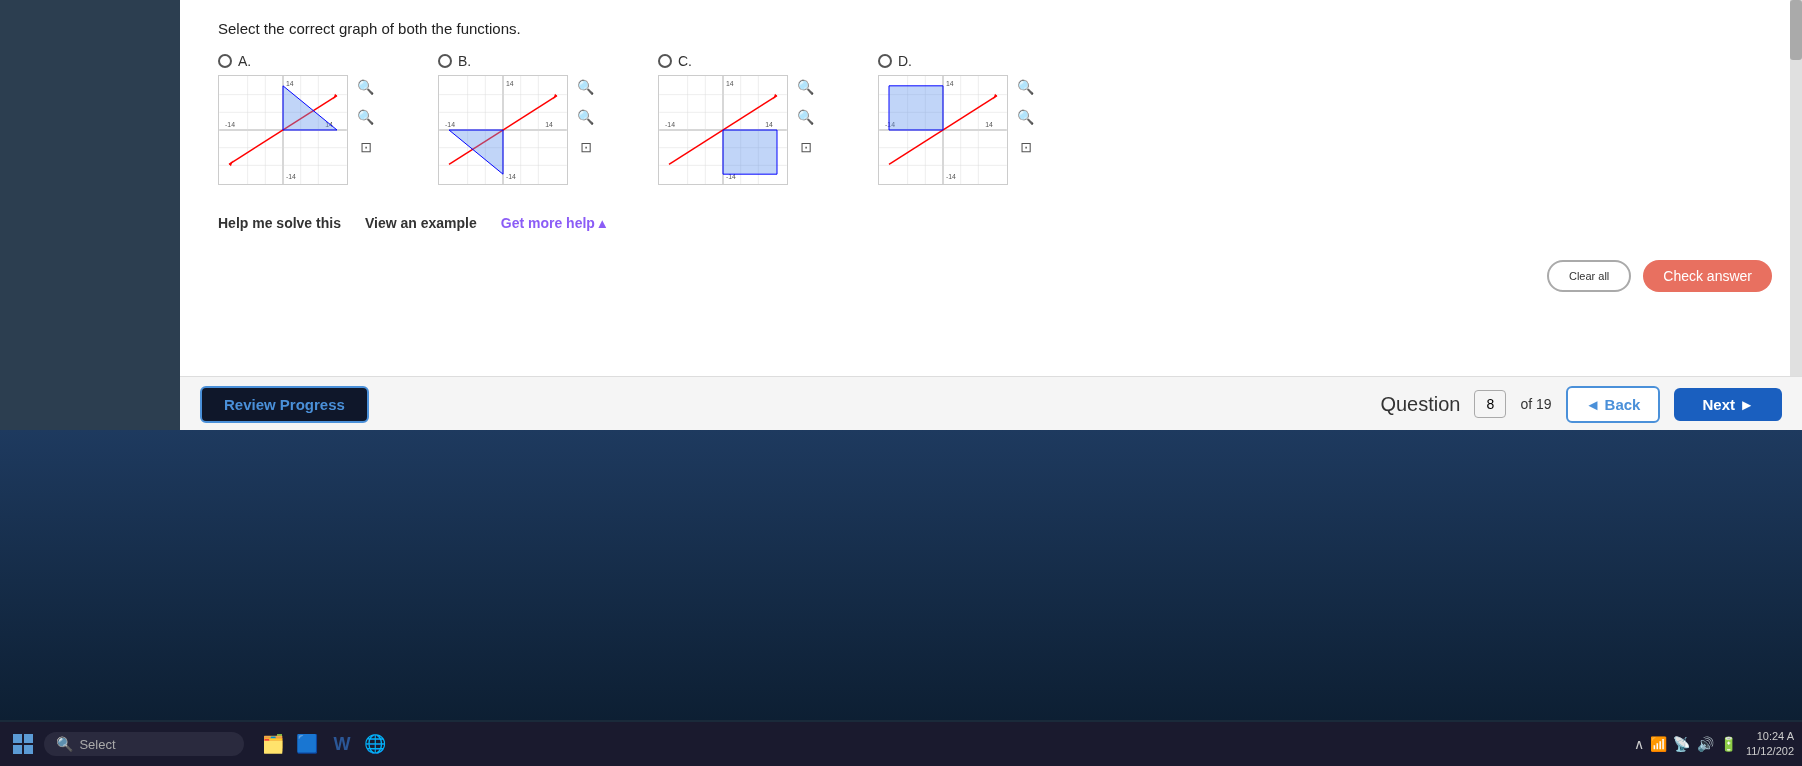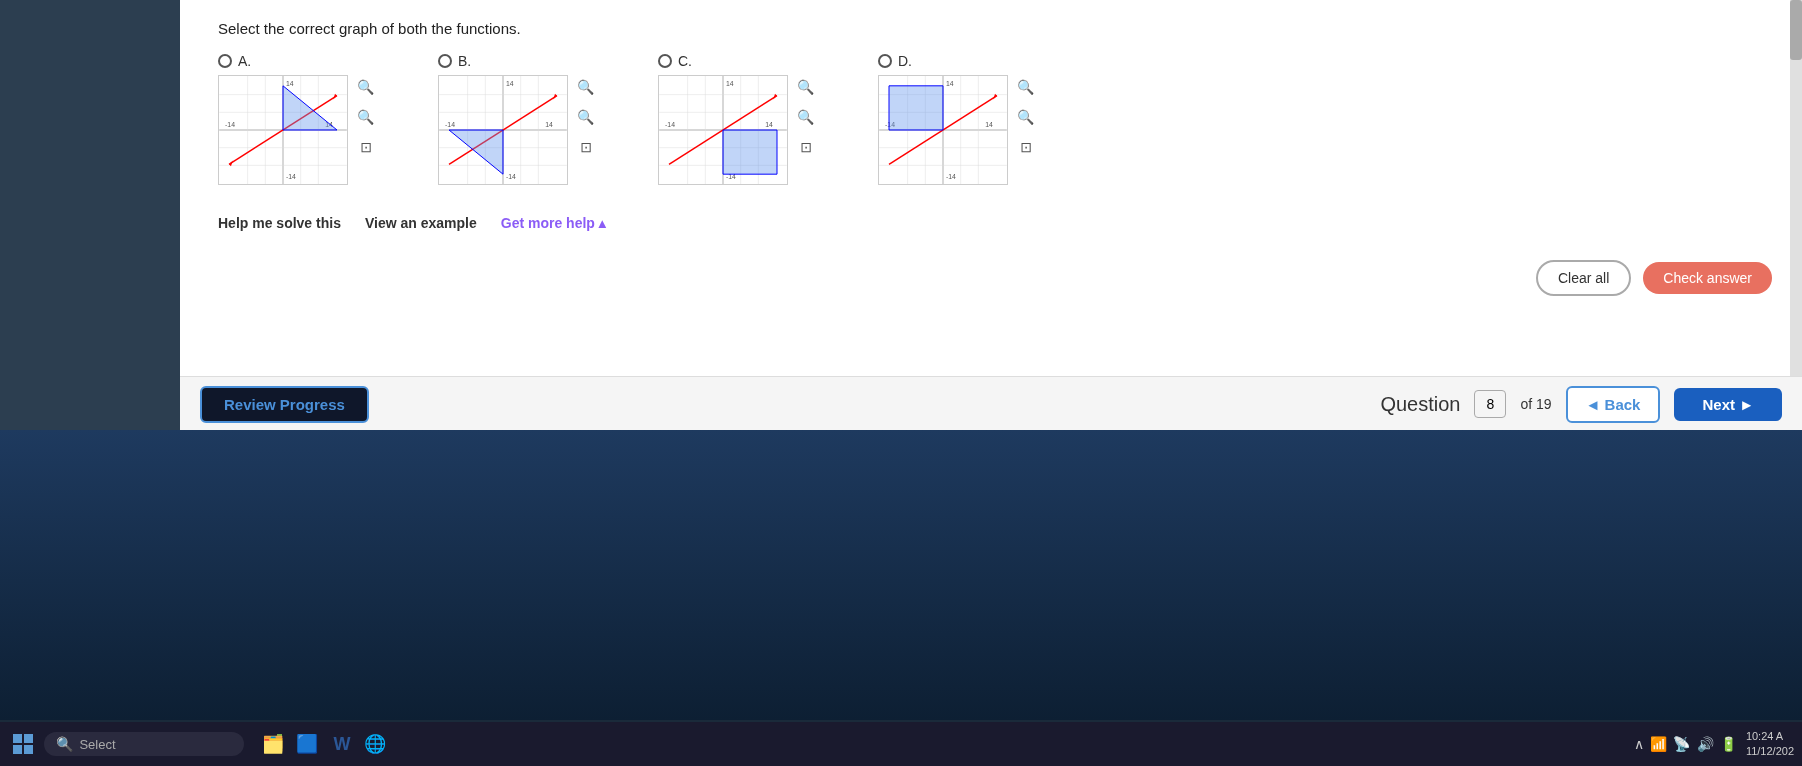--- a/index.html
+++ b/index.html
@@ -109,21 +109,21 @@
       top: 260px;
       display: flex;
       gap: 12px;
       align-items: center;
     }
     .clear-all-btn {
       padding: 8px 20px;
       border: 2px solid #aaa;
       border-radius: 20px;
       background: #fff;
-      font-size: 14px;
+      font-size: 11px;
       cursor: pointer;
       color: #333;
     }
     .check-answer-btn {
       padding: 8px 20px;
       border: none;
       border-radius: 20px;
       background: #e87060;
       color: #fff;
       font-size: 14px;
@@ -273,21 +273,21 @@
       gap: 6px;
     }
     .tray-icon {
       color: #ccc;
       font-size: 14px;
       cursor: pointer;
     }
     .clock {
       color: #ccc;
       font-size: 11px;
-      text-align: left;
+      text-align: right;
       line-height: 1.4;
     }
     
     .left-sidebar {
       position: absolute;
       top: 0;
       left: 0;
       width: 180px;
       height: 430px;
       background: #2c3e50;

